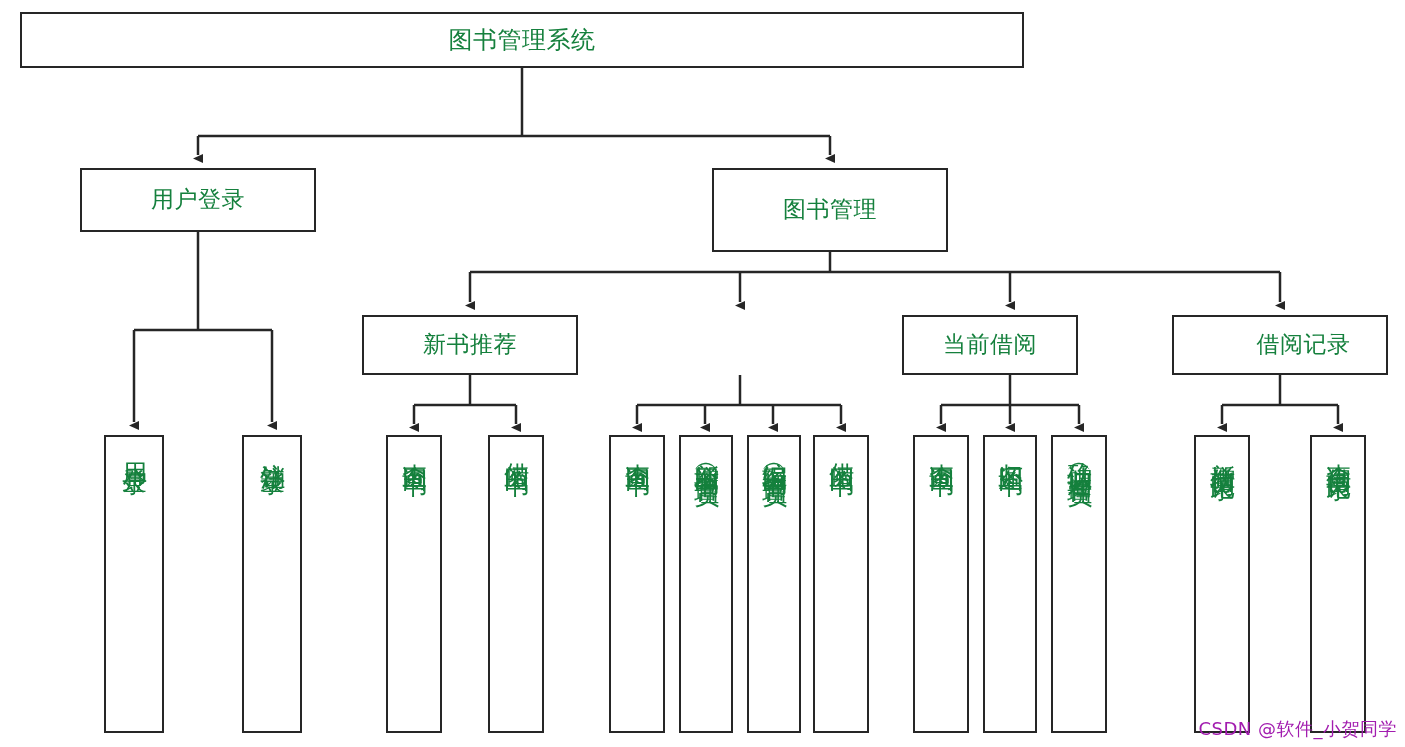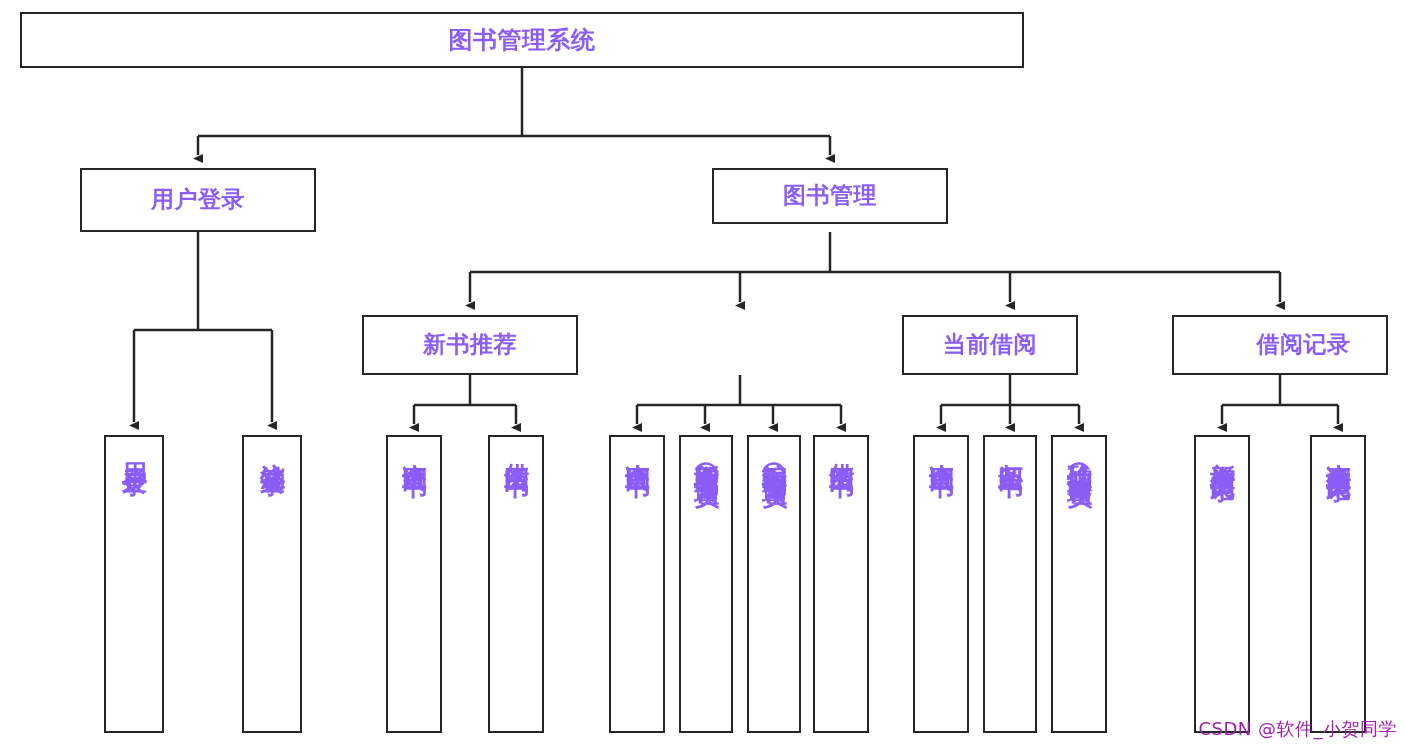--- a/index.html
+++ b/index.html
@@ -26,22 +26,21 @@
     pointer-events: none;
   }
   .node {
     position: absolute;
     box-sizing: border-box;
     border: 2.5px solid #262626;
     background: #ffffff;
     display: flex;
     align-items: center;
     justify-content: center;
-    color: #8b5cf6;
-    font-weight: bold;
+    color: #15803d;
   }
   .node .label {
     display: block;
     text-align: center;
     line-height: 1.18;
     letter-spacing: 0.5px;
   }
   .node.horiz .label {
     font-size: 23px;
   }
@@ -127,21 +126,21 @@
     </g>
   </svg>
 
   <div class="node root horiz" style="left:20px; top:12px; width:1004px; height:56px;">
     <span class="label">图书管理系统</span>
   </div>
 
   <div class="node horiz" style="left:80px; top:168px; width:236px; height:64px;">
     <span class="label">用户登录</span>
   </div>
-  <div class="node horiz" style="left:712px; top:168px; width:236px; height:56px;">
+  <div class="node horiz" style="left:712px; top:168px; width:236px; height:84px;">
     <span class="label">图书管理</span>
   </div>
 
   <div class="node horiz" style="left:362px; top:315px; width:216px; height:60px;justify-content:center;">
     <span class="label">新书推荐</span>
   </div>
   <div class="node horiz" style="left:902px; top:315px; width:176px; height:60px;">
     <span class="label">当前借阅</span>
   </div>
   <div class="node horiz" style="left:1172px; top:315px; width:216px; height:60px;padding-left:47px;">

